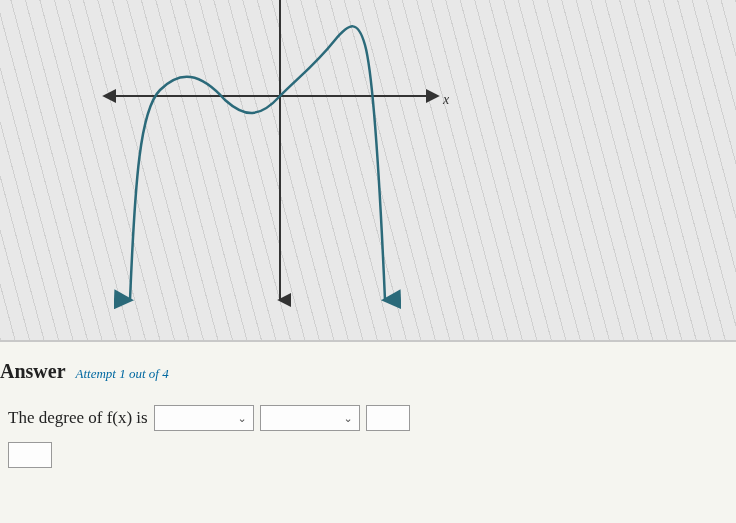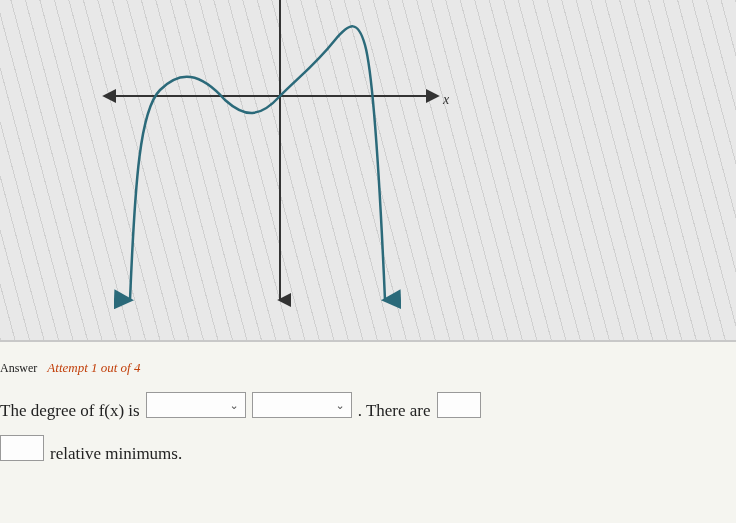--- a/index.html
+++ b/index.html
@@ -26,25 +26,25 @@
     }
     .graph-svg { position: absolute; top: 0; left: 0; }
     .question-area {
       position: absolute;
       top: 340px; left: 0; right: 0; bottom: 0;
       background: #f5f5f0;
       padding: 18px 0 0 0;
       border-top: 2px solid #c8c8c8;
     }
     .answer-row { display: flex; align-items: baseline; gap: 10px; padding: 0 0 16px 0; }
-    .answer-label { font-weight: normal; font-size: 12px; color: #222; }
-    .attempt { font-size: 13px; color: #c2410c; font-style: italic; }
+    .answer-label { font-weight: bold; font-size: 20px; color: #222; }
+    .attempt { font-size: 13px; color: #0369a1; font-style: italic; }
     .sentence {
-      font-size: 17px; color: #222; display: flex; align-items: flex-start;
-      flex-wrap: wrap; gap: 6px; line-height: 2.2; padding-bottom: 6px;
+      font-size: 17px; color: #222; display: flex; align-items: center;
+      flex-wrap: wrap; gap: 6px; line-height: 2.2; padding-bottom: 6px; margin-left: 8px;
     }
     .dropdown {
       display: inline-flex; align-items: center; justify-content: flex-end;
       min-width: 100px; height: 26px; border: 1px solid #999;
       background: #fdfdfd; padding: 0 6px; font-size: 12px; cursor: pointer;
     }
     .chevron { font-size: 11px; color: #555; }
     .input-box {
       display: inline-block; width: 44px; height: 26px;
       border: 1px solid #999; background: #fdfdfd;
@@ -97,21 +97,19 @@
   </div>
 
   <div class="sentence">
     <span>The degree of f(x) is</span>
     <span class="dropdown">
       <span class="chevron">⌄</span>
     </span>
     <span class="dropdown">
       <span class="chevron">⌄</span>
     </span>
-    <span>. There are</span>
     <span class="input-box"></span>
   </div>
 
   <div class="sentence">
     <span class="input-box"></span>
-    <span>relative minimums.</span>
   </div>
 </div>
 
 </body></html>

